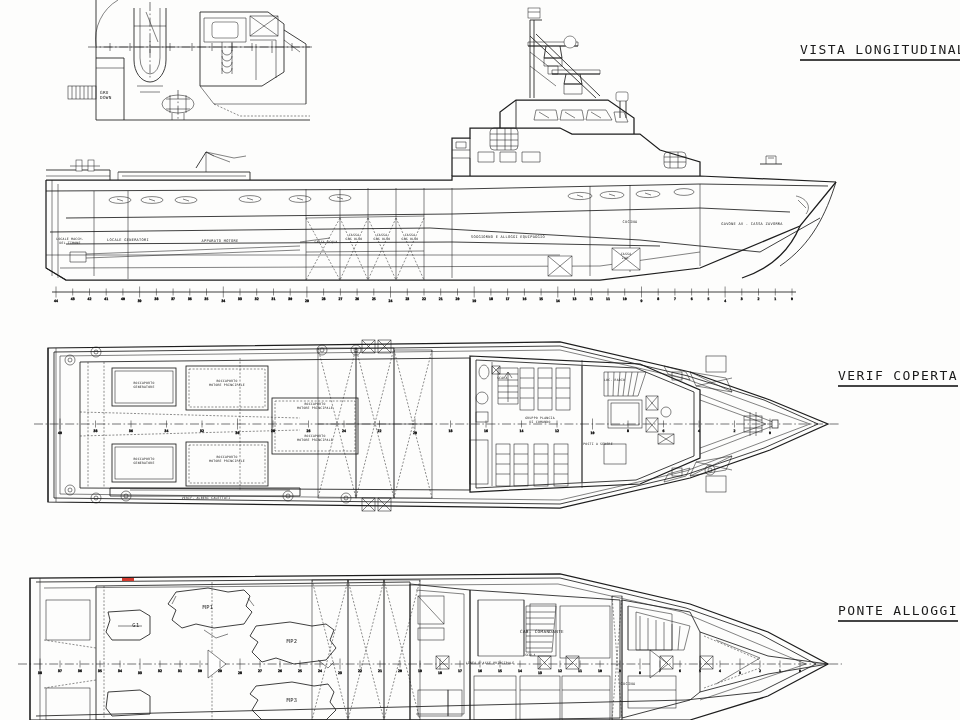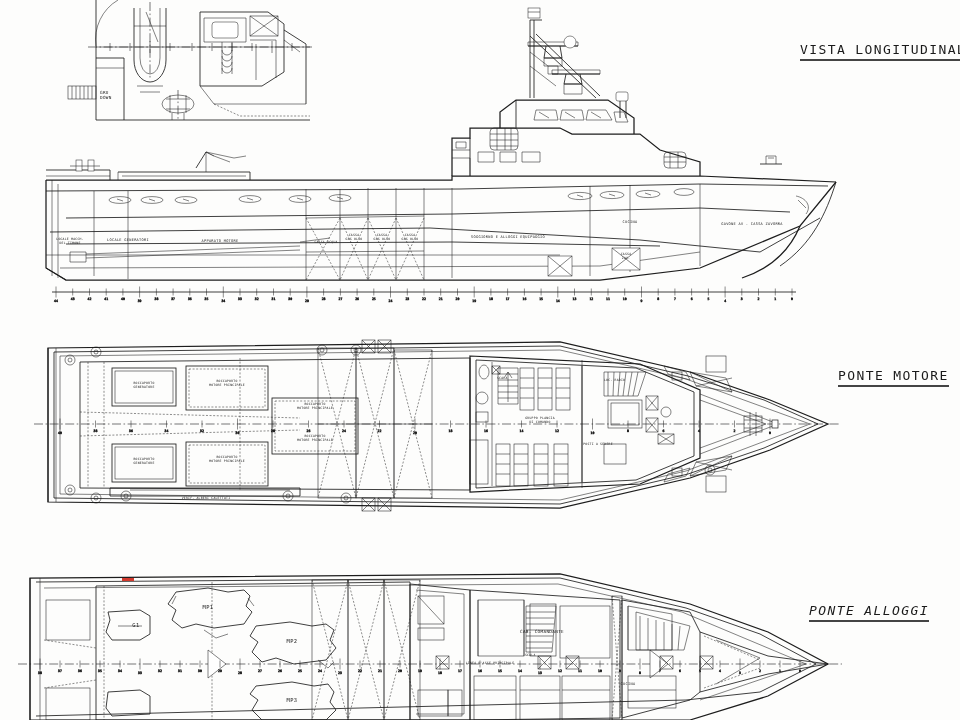--- a/index.html
+++ b/index.html
@@ -17,21 +17,21 @@
     font-family:"DejaVu Sans Mono", monospace;
     font-size:13px;
     letter-spacing:1.4px;
     color:#1a1a1a;
     white-space:nowrap;
     padding-bottom:2px;
     border-bottom:2px solid #444;
   }
   #t-long{left:800px;top:42px;}
   #t-cop{left:838px;top:368px;}
-  #t-all{left:809px;top:603px;font-style:italic;}
+  #t-all{left:838px;top:603px;}
 
   .lbl{
     position:absolute;
     font-family:"DejaVu Sans Mono", monospace;
     color:#222;
     white-space:nowrap;
     transform-origin:left top;
   }
   .s3{font-size:3.1px;letter-spacing:.25px;}
   .s35{font-size:3.6px;letter-spacing:.3px;}
@@ -771,21 +771,21 @@
           <path d="M780.0 660.5 L780.0 667.5" stroke="#1d1d1d" stroke-width=".5"></path>
           <text x="780.0" y="671.5" text-anchor="middle" font-size="3.2" font-family="&quot;DejaVu Sans Mono&quot;, monospace" fill="#1d1d1d">1</text>
           <path d="M800.0 660.5 L800.0 667.5" stroke="#1d1d1d" stroke-width=".5"></path>
           <text x="800.0" y="671.5" text-anchor="middle" font-size="3.2" font-family="&quot;DejaVu Sans Mono&quot;, monospace" fill="#1d1d1d">0</text>
         </g>
     </g>
 
   </svg>
 
   <div class="ttl" id="t-long">VISTA LONGITUDINALE</div>
-  <div class="ttl" id="t-cop">PONTE MOTORE</div>
+  <div class="ttl" id="t-cop">VERIF COPERTA</div>
   <div class="ttl" id="t-all">PONTE ALLOGGI</div>
 
   <div class="lbl s3 ctr" style="left:70px;top:238px;text-align:center;line-height:1.25;">LOCALE MACCH.<br>DEL TIMONE</div>
   <div class="lbl s35 ctr" style="left:128px;top:238px;">LOCALE GENERATORI</div>
   <div class="lbl s35 ctr" style="left:220px;top:239px;">APPARATO MOTORE</div>
   <div class="lbl s3 ctr" style="left:326px;top:240px;">CASSA ACQUA</div>
   <div class="lbl s3 ctr" style="left:354px;top:234px;text-align:center;line-height:1.25;">CASSA<br>GAS OLIO</div>
   <div class="lbl s3 ctr" style="left:382px;top:234px;text-align:center;line-height:1.25;">CASSA<br>GAS OLIO</div>
   <div class="lbl s3 ctr" style="left:410px;top:234px;text-align:center;line-height:1.25;">CASSA<br>GAS OLIO</div>
   <div class="lbl s35 ctr" style="left:508px;top:235px;">SOGGIORNO E ALLOGGI EQUIPAGGIO</div>

